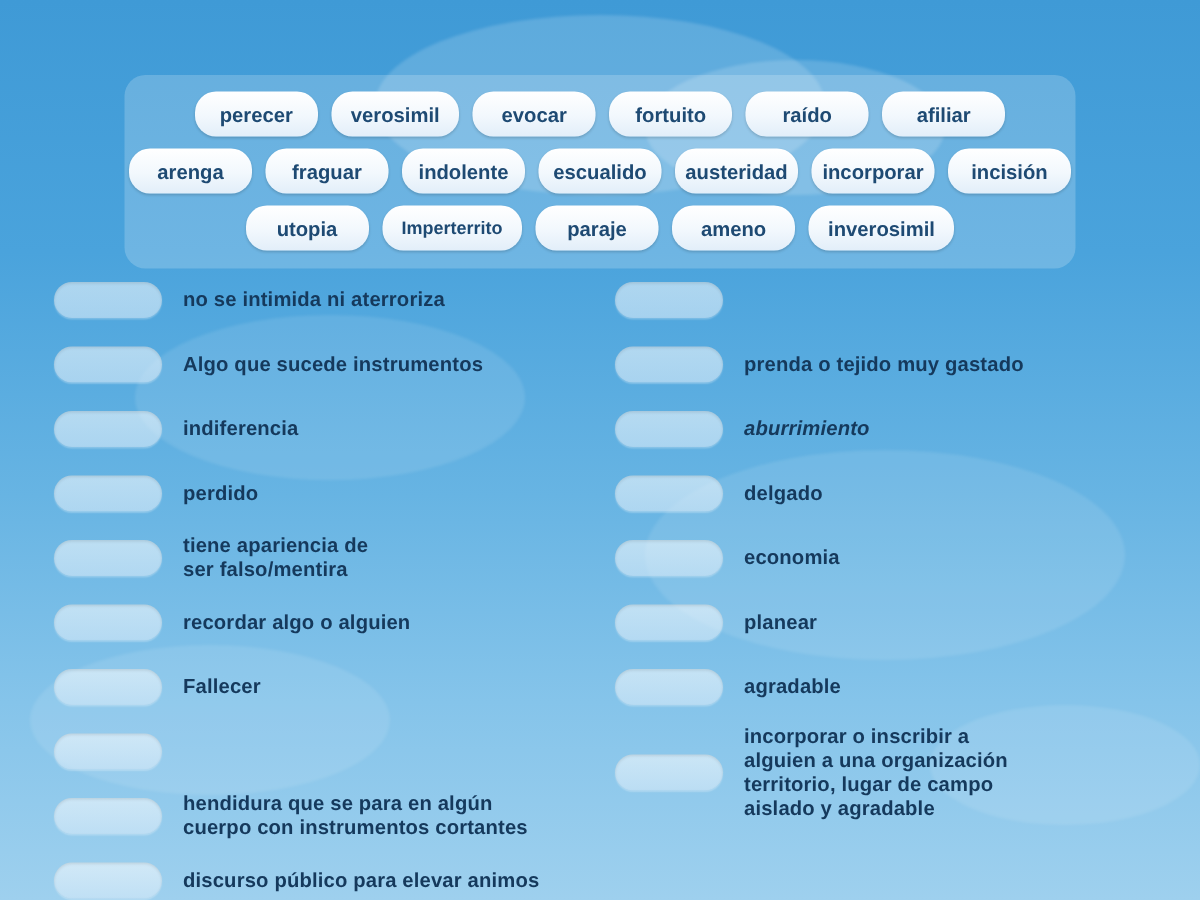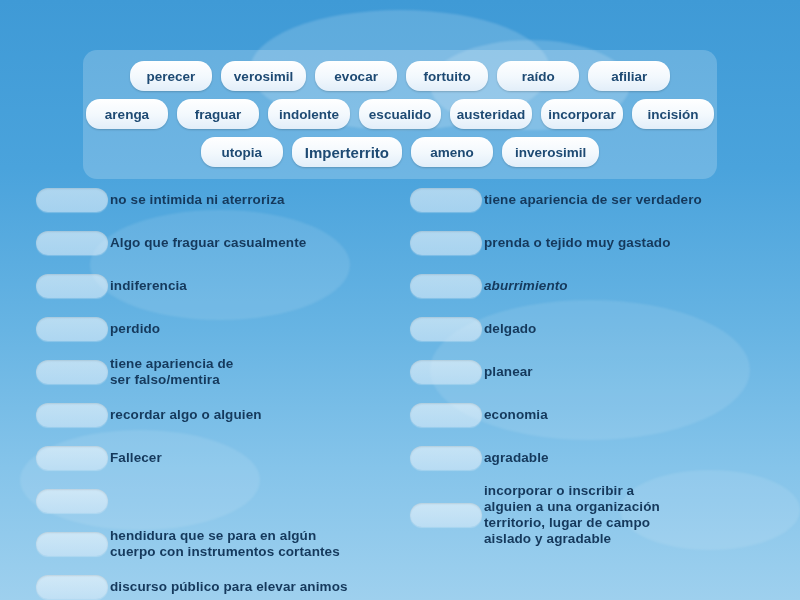--- a/index.html
+++ b/index.html
@@ -57,21 +57,21 @@
     align-items: center;
     justify-content: center;
     font-size: 13.5px;
     font-weight: 600;
     color: #1e4a73;
     box-shadow: 0 1px 2px rgba(0,0,0,0.18);
     white-space: nowrap;
     cursor: pointer;
     user-select: none;
   }
-  .word-tile.small { font-size: 15px; font-weight: 700; border-radius: 13px; }
+  .word-tile.small { font-size: 12px; font-weight: 700; }
 
   
   #answers {
     position: absolute;
     left: 0; top: 182px;
     width: 800px;
     display: flex;
     z-index: 2;
   }
   .answer-col {
@@ -90,21 +90,21 @@
   .drop-slot {
     width: 72px;
     height: 24px;
     flex: 0 0 72px;
     border-radius: 13px;
     background: linear-gradient(180deg, rgba(255,255,255,0.55) 0%, rgba(210,232,248,0.65) 100%);
     box-shadow: inset 0 1px 2px rgba(0,0,0,0.10), 0 1px 1px rgba(255,255,255,0.25);
     cursor: pointer;
   }
   .clue {
-    margin-left: 2px;
+    margin-left: 14px;
     font-size: 13.5px;
     font-weight: 700;
     color: #15395c;
     line-height: 1.18;
     letter-spacing: 0.1px;
   }
 </style>
 </head>
 <body>
 
@@ -129,34 +129,35 @@
       <div class="word-tile">fraguar</div>
       <div class="word-tile">indolente</div>
       <div class="word-tile">escualido</div>
       <div class="word-tile">austeridad</div>
       <div class="word-tile">incorporar</div>
       <div class="word-tile">incisión</div>
     </div>
     <div class="bank-row">
       <div class="word-tile">utopia</div>
       <div class="word-tile small">Imperterrito</div>
+      <div class="word-tile">paraje</div>
       <div class="word-tile">ameno</div>
       <div class="word-tile">inverosimil</div>
     </div>
   </div>
 
 <div id="answers">
   <div class="answer-col left">
       <div class="answer-row">
         <div class="drop-slot"></div>
         <div class="clue" style="white-space: pre-line;">no se intimida ni aterroriza</div>
       </div>
       <div class="answer-row">
         <div class="drop-slot"></div>
-        <div class="clue" style="white-space: pre-line;">Algo que fraguar casualmente</div>
+        <div class="clue" style="white-space: pre-line;">Algo que sucede instrumentos</div>
       </div>
       <div class="answer-row">
         <div class="drop-slot"></div>
         <div class="clue" style="white-space: pre-line;">indiferencia</div>
       </div>
       <div class="answer-row">
         <div class="drop-slot"></div>
         <div class="clue" style="white-space: pre-line;">perdido</div>
       </div>
       <div class="answer-row">
@@ -181,41 +182,40 @@
 cuerpo con instrumentos cortantes</div>
       </div>
       <div class="answer-row">
         <div class="drop-slot"></div>
         <div class="clue" style="white-space: pre-line;">discurso público para elevar animos</div>
       </div>
     </div>
   <div class="answer-col right">
       <div class="answer-row">
         <div class="drop-slot"></div>
-        <div class="clue" style="white-space: pre-line;">tiene apariencia de ser verdadero</div>
       </div>
       <div class="answer-row">
         <div class="drop-slot"></div>
         <div class="clue" style="white-space: pre-line;">prenda o tejido muy gastado</div>
       </div>
       <div class="answer-row">
         <div class="drop-slot"></div>
         <div class="clue" style="white-space: pre-line; font-style: italic;">aburrimiento</div>
       </div>
       <div class="answer-row">
         <div class="drop-slot"></div>
         <div class="clue" style="white-space: pre-line;">delgado</div>
       </div>
       <div class="answer-row">
         <div class="drop-slot"></div>
+        <div class="clue" style="white-space: pre-line;">economia</div>
+      </div>
+      <div class="answer-row">
+        <div class="drop-slot"></div>
         <div class="clue" style="white-space: pre-line;">planear</div>
-      </div>
-      <div class="answer-row">
-        <div class="drop-slot"></div>
-        <div class="clue" style="white-space: pre-line;">economia</div>
       </div>
       <div class="answer-row">
         <div class="drop-slot"></div>
         <div class="clue" style="white-space: pre-line;">agradable</div>
       </div>
       <div class="answer-row">
         <div class="drop-slot"></div>
         <div class="clue" style="white-space: pre-line;">incorporar o inscribir a
 alguien a una organización
 territorio, lugar de campo

